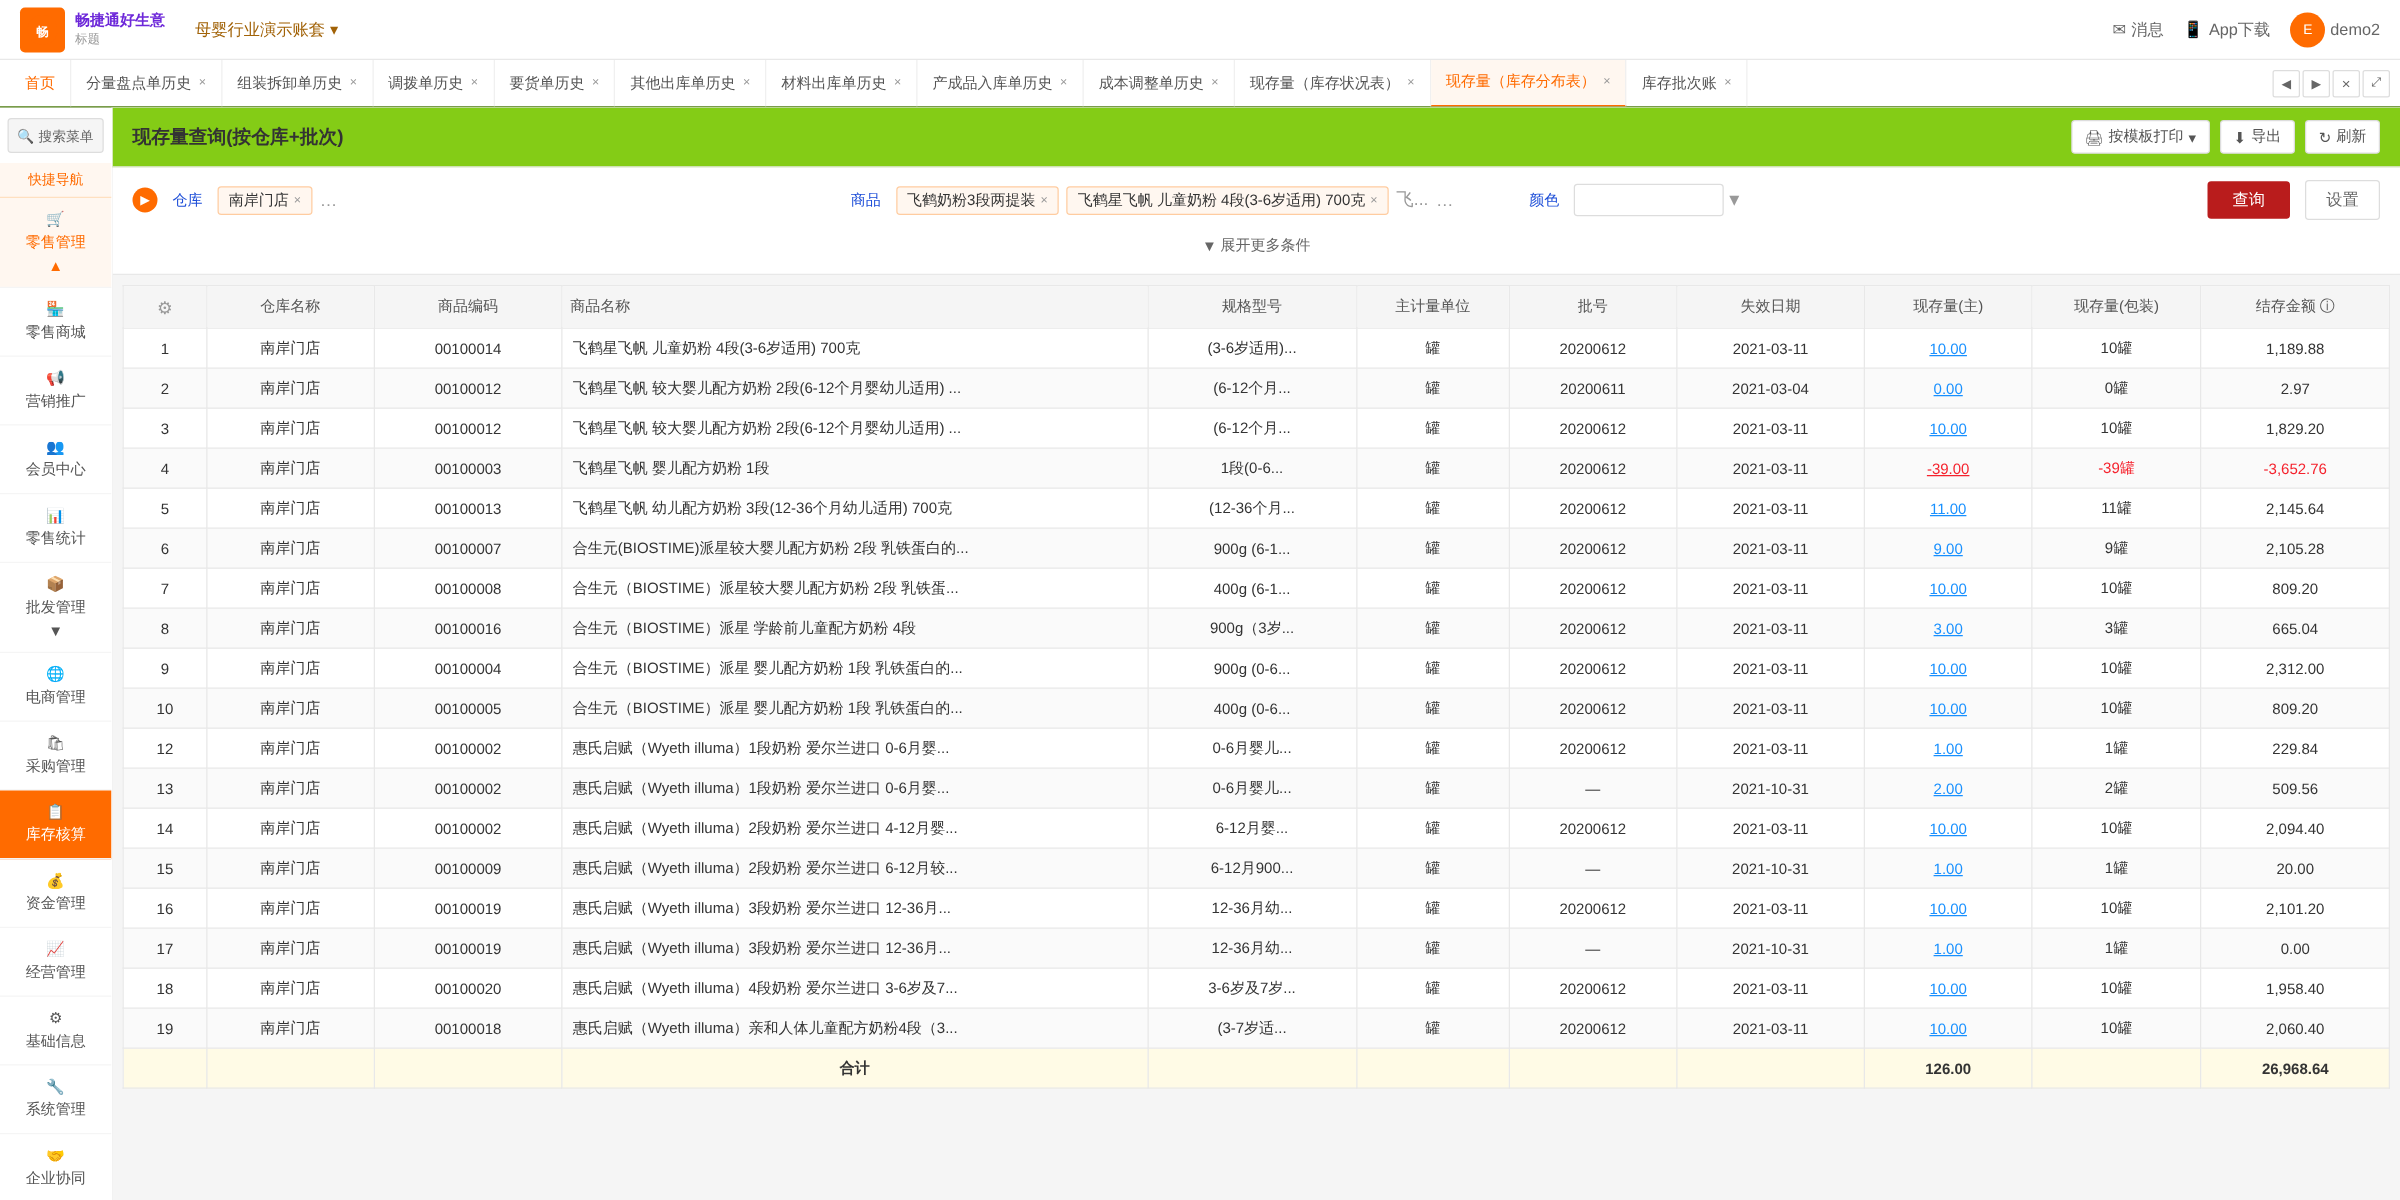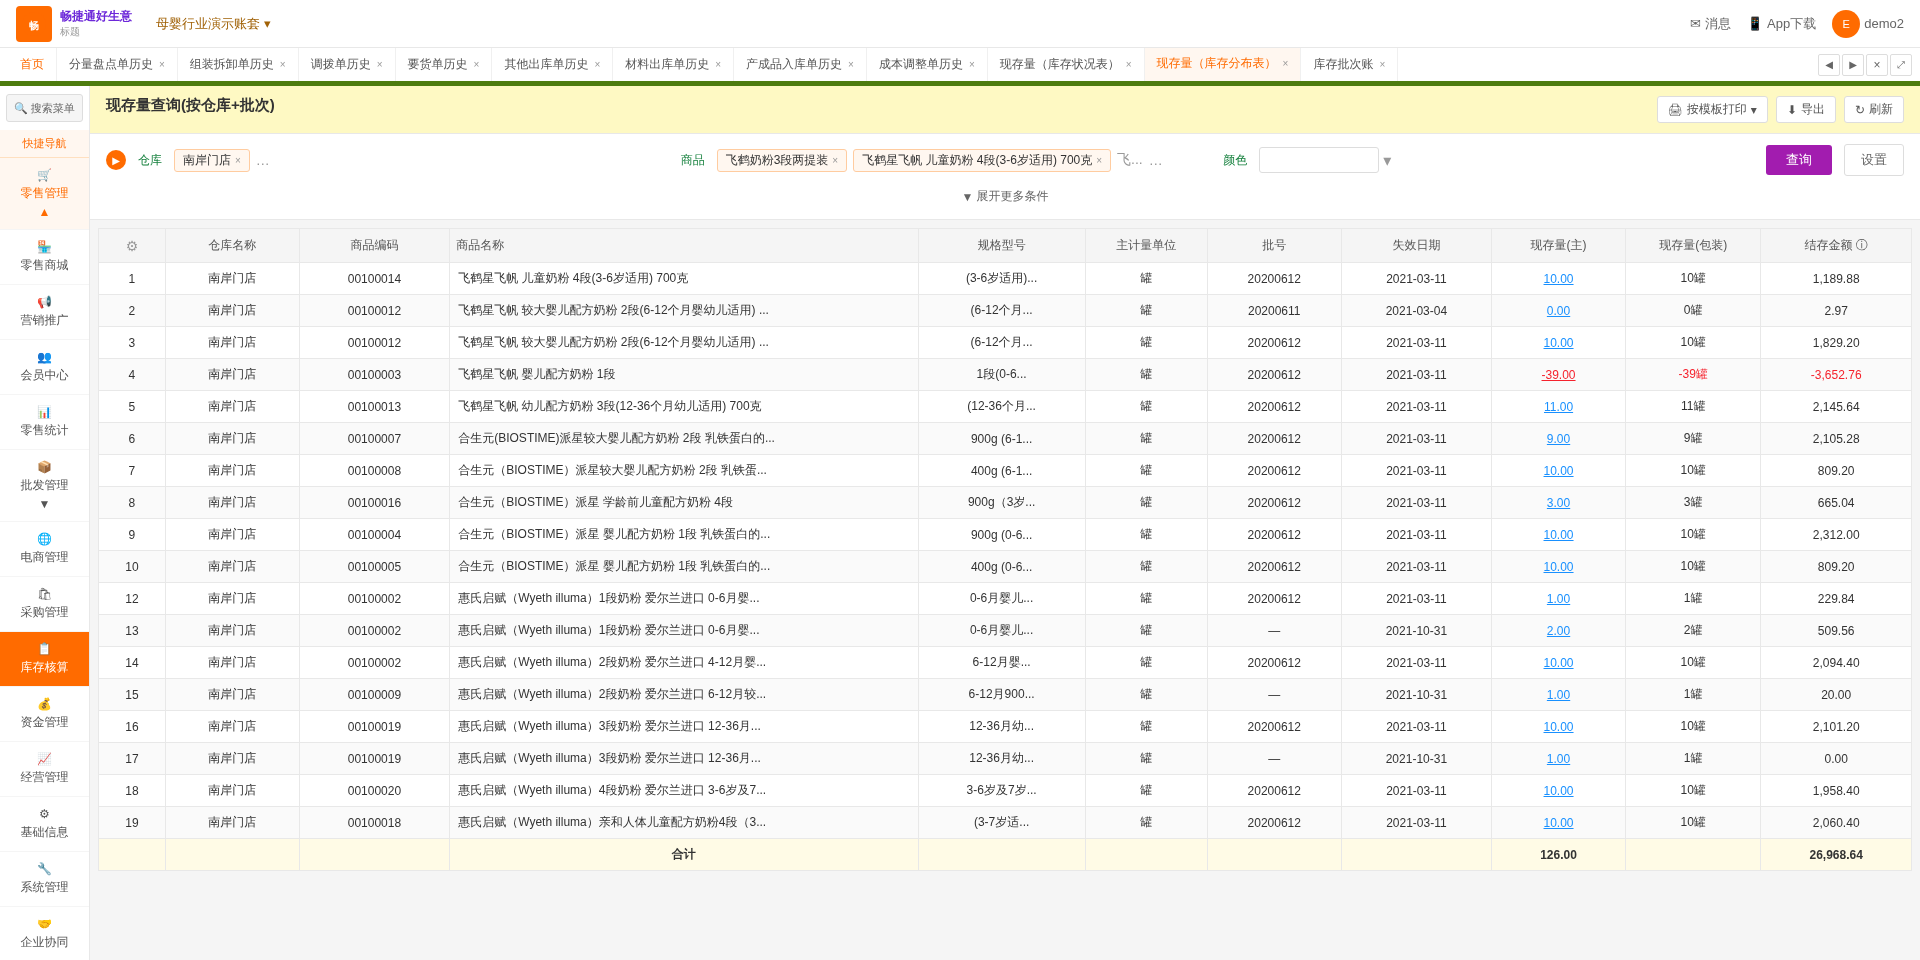--- a/index.html
+++ b/index.html
@@ -14,21 +14,21 @@
     .logo-area { display: flex; align-items: center; gap: 8px; }
     .logo-icon { width: 36px; height: 36px; background: #ff6b00; border-radius: 4px; display: flex; align-items: center; justify-content: center; color: white; font-size: 11px; font-weight: bold; }
     .dropdown-selector { display: flex; align-items: center; gap: 4px; font-size: 13px; color: #a16207; cursor: pointer; margin-left: 16px; }
     .top-actions { display: flex; align-items: center; gap: 16px; font-size: 13px; color: #666; }
     .top-action-item { display: flex; align-items: center; gap: 4px; cursor: pointer; }
     .user-avatar { width: 28px; height: 28px; border-radius: 50%; background: #ff6b00; display: flex; align-items: center; justify-content: center; color: white; font-size: 11px; }
 
     
     .nav-tabs {
       display: flex; align-items: center; background: #fff;
-      border-bottom: 5px solid #4d7c0f; height: 38px; overflow: hidden;
+      border-bottom: 1px solid #4d7c0f; height: 38px; overflow: hidden;
       padding: 0 8px;
     }
     .nav-tab {
       display: flex; align-items: center; gap: 4px; padding: 0 12px; height: 38px;
       font-size: 12px; color: #555; cursor: pointer; white-space: nowrap;
       border-right: 1px solid #f0f0f0; flex-shrink: 0;
     }
     .nav-tab:first-child { color: #ff6b00; font-weight: 500; border-right: none; }
     .nav-tab.active { color: #ff6b00; background: #fff7f0; }
     .nav-tab .close-x { color: #999; font-size: 10px; margin-left: 2px; }
@@ -61,48 +61,48 @@
       cursor: pointer; border-bottom: 1px solid #f5f5f5;
       display: flex; flex-direction: column; align-items: center; gap: 3px;
     }
     .sidebar-item.active { color: #ff6b00; background: #fff7f0; }
 
     
     .content { flex: 1; overflow: hidden; display: flex; flex-direction: column; background: #f5f5f5; }
 
     
     .page-header {
-      background: #fef9c3; padding: 10px 16px; display: flex; align-items: flex-start;
+      background: #84cc16; padding: 10px 16px; display: flex; align-items: center;
       justify-content: space-between; border-bottom: 1px solid #e8e8e8;
     }
     .page-title { font-size: 15px; font-weight: 600; color: #333; }
     .header-actions { display: flex; align-items: center; gap: 8px; }
     .btn-template { display: flex; align-items: center; gap: 4px; padding: 4px 10px; border: 1px solid #ddd; border-radius: 3px; font-size: 12px; color: #555; cursor: pointer; background: #fff; }
     .btn-export { display: flex; align-items: center; gap: 4px; padding: 4px 10px; border: 1px solid #ddd; border-radius: 3px; font-size: 12px; color: #555; cursor: pointer; background: #fff; }
     .btn-refresh { display: flex; align-items: center; gap: 4px; padding: 4px 10px; border: 1px solid #ddd; border-radius: 3px; font-size: 12px; color: #555; cursor: pointer; background: #fff; }
 
     
     .filter-area {
       background: #fff; padding: 10px 16px; border-bottom: 1px solid #e8e8e8;
     }
     .filter-row { display: flex; align-items: center; gap: 12px; margin-bottom: 8px; }
-    .filter-label { font-size: 12px; color: #15803d; white-space: nowrap; }
+    .filter-label { font-size: 12px; color: #1d4ed8; white-space: nowrap; }
     .filter-tags { display: flex; align-items: center; gap: 6px; flex-wrap: wrap; flex: 1; }
     .filter-tag {
       display: flex; align-items: center; gap: 4px; padding: 2px 8px;
       background: #fff7f0; border: 1px solid #ffcca0; border-radius: 3px;
       font-size: 12px; color: #ff6b00;
     }
     .filter-tag-text { color: #333; }
     .filter-tag-close { color: #999; cursor: pointer; font-size: 10px; }
     .filter-more { color: #999; font-size: 14px; cursor: pointer; }
     .expand-more-btn { background: none; border: none; color: #666; cursor: pointer; font-size: 12px; display: flex; align-items: center; gap: 3px; }
     .filter-color-input { width: 120px; height: 26px; border: 1px solid #ddd; border-radius: 3px; padding: 0 6px; font-size: 12px; }
     .btn-query {
-      padding: 6px 20px; background: #a21caf; color: #fff; border: none;
+      padding: 6px 20px; background: #b91c1c; color: #fff; border: none;
       border-radius: 3px; font-size: 13px; cursor: pointer; font-weight: 500;
     }
     .btn-settings { padding: 6px 16px; background: #fff; color: #666; border: 1px solid #ddd; border-radius: 3px; font-size: 13px; cursor: pointer; }
     .expand-row { display: flex; justify-content: center; padding: 4px 0; }
 
     
     .toggle-expand {
       width: 20px; height: 20px; background: #ff6b00; border-radius: 50%;
       display: flex; align-items: center; justify-content: center; cursor: pointer;
       color: white; font-size: 10px; flex-shrink: 0;

